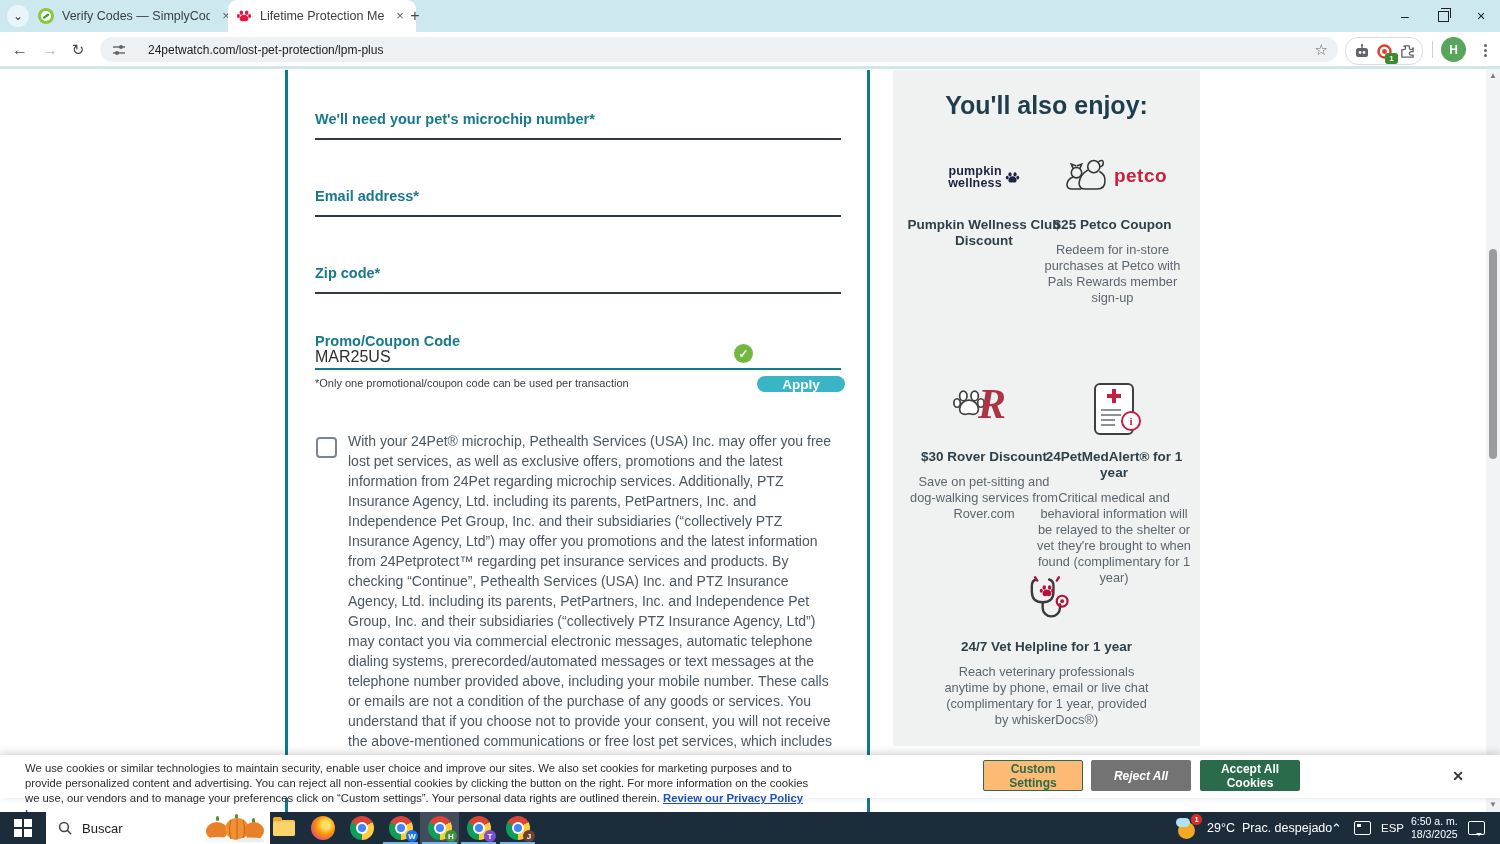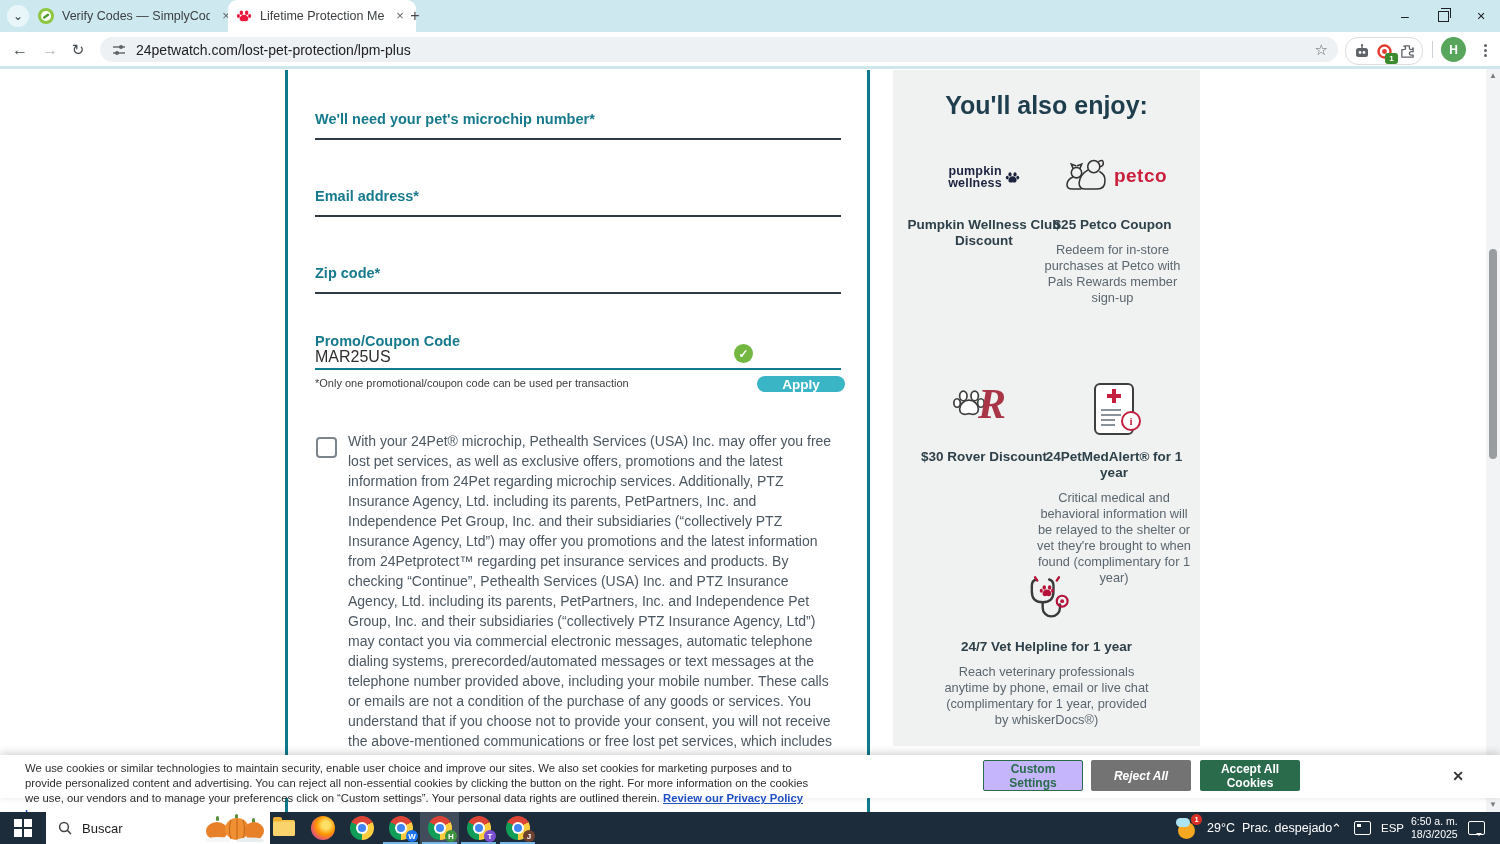--- a/index.html
+++ b/index.html
@@ -30,21 +30,21 @@
   
   .toolbar{position:absolute;left:0;top:32px;width:1500px;height:34px;background:#fff;}
   .toolline{position:absolute;left:0;top:66px;width:1500px;height:3px;background:#cfe7ec;}
   .navbtn{top:38px;width:24px;height:24px;display:flex;align-items:center;justify-content:center;font-size:16px;color:#454b50;}
   .navbtn.dis{color:#b7bcbf;}
   .gl-back::before{content:"\2190";}
   .gl-fwd::before{content:"\2192";}
   .gl-reload::before{content:"\21BB";font-size:15px;}
   .urlbar{left:100px;top:37px;width:1238px;height:25px;background:#eef1f3;border-radius:13px;display:flex;align-items:center;}
   .url-tune{margin-left:12px;}
-  .url-text{margin-left:10px;font-size:14px;color:#202124;flex:1;}
+  .url-text{margin-left:22px;font-size:12px;color:#202124;flex:1;}
   .url-star{margin-right:10px;color:#5f6368;font-size:15px;}
   .url-star::before{content:"\2606";}
   .extpill{left:1345px;top:37px;width:76px;height:26px;border:1px solid #dadce0;border-radius:13px;display:flex;align-items:center;justify-content:space-evenly;background:#fff;}
   .rec-wrap{position:relative;}
   .rec-badge{position:absolute;right:-6px;bottom:-5px;min-width:11px;height:11px;background:#3c8a2e;color:#fff;
     font-size:8px;font-weight:bold;border-radius:3px;display:flex;align-items:center;justify-content:center;padding:0 1px;}
   .tbsep{left:1432px;top:41px;width:1px;height:17px;background:#cdd2d6;}
   .avatar{left:1441px;top:37px;width:25px;height:25px;border-radius:50%;background:#58a55c;color:#fff;
     font-size:12px;font-weight:bold;display:flex;align-items:center;justify-content:center;}
   .dots{left:1477px;top:38px;width:16px;height:24px;display:flex;flex-direction:column;align-items:center;justify-content:center;gap:2px;}
@@ -100,21 +100,21 @@
   .ar-up::before{content:"\25B2";}
   .ar-dn::before{content:"\25BC";}
   .sbthumb{left:1489px;top:180px;width:8px;height:210px;background:#999d9f;border-radius:4px;}
 
   
   .cookie{left:0;top:686px;width:1500px;height:43px;background:#fff;box-shadow:0 -2px 8px rgba(0,0,0,.18);}
   .ck-txt{left:25px;top:692px;width:790px;font-size:11.3px;line-height:15.2px;color:#2d2d2d;}
   .ck-link{color:#1f4fc4;font-weight:bold;text-decoration:underline;cursor:pointer;}
   .ck-btn{top:691px;width:100px;height:31px;border-radius:2px;font-size:12px;font-weight:bold;
     display:flex;align-items:center;justify-content:center;cursor:pointer;font-family:"Liberation Sans",sans-serif;}
-  .ck-custom{left:983px;background:#c4b5fd;border:1px solid #2a6b4c;color:#2a6b4c;}
+  .ck-custom{left:983px;background:#fdba74;border:1px solid #2a6b4c;color:#2a6b4c;}
   .ck-reject{left:1091px;background:#737373;border:none;color:#fff;font-style:italic;}
   .ck-accept{left:1200px;background:#2a6b4c;border:none;color:#fff;}
   .ck-close{left:1448px;top:697px;width:20px;height:20px;color:#333;font-size:14px;font-weight:bold;
     display:flex;align-items:center;justify-content:center;cursor:pointer;}
   .ck-close::before{content:"\2715";}
 
   
   .taskbar{position:absolute;left:0;top:812px;width:1500px;height:32px;background:#1d2c3b;}
   .startbtn{left:0;top:0;width:46px;height:32px;display:flex;align-items:center;justify-content:center;}
   .winlogo{display:grid;grid-template-columns:8px 8px;grid-template-rows:8px 8px;gap:1.5px;}
@@ -303,20 +303,21 @@
             <ellipse cx="8" cy="7" rx="2.6" ry="3.4"></ellipse>
               <ellipse cx="16" cy="7" rx="2.6" ry="3.4"></ellipse>
             <ellipse cx="3.6" cy="12" rx="2.3" ry="3"></ellipse>
               <ellipse cx="20.4" cy="12" rx="2.3" ry="3"></ellipse>
             <path d="M12 10c3.6 0 6.6 3 6.6 6.2 0 2.3-1.7 3.8-3.8 3.8-1.1 0-1.8-.5-2.8-.5s-1.7.5-2.8.5c-2.1 0-3.8-1.5-3.8-3.8C5.4 13 8.4 10 12 10z"></path>
           </svg>
           <span class="rover-r">R</span>
         </div>
       </div>
       <div class="sb-title">$30 Rover Discount</div>
+      <div class="sb-desc">Save on pet-sitting and dog-walking services from Rover.com</div>
     </div>
 
     <div class="abs sb-item it-d">
       <div class="sb-icon">
         <div class="medal">
           <span class="cross"></span>
           <span class="ln" style="top:24px;width:20px;"></span>
           <span class="ln" style="top:29px;width:20px;"></span>
           <span class="ln" style="top:34px;width:14px;"></span>
           <span class="ln" style="top:39px;width:14px;"></span>

